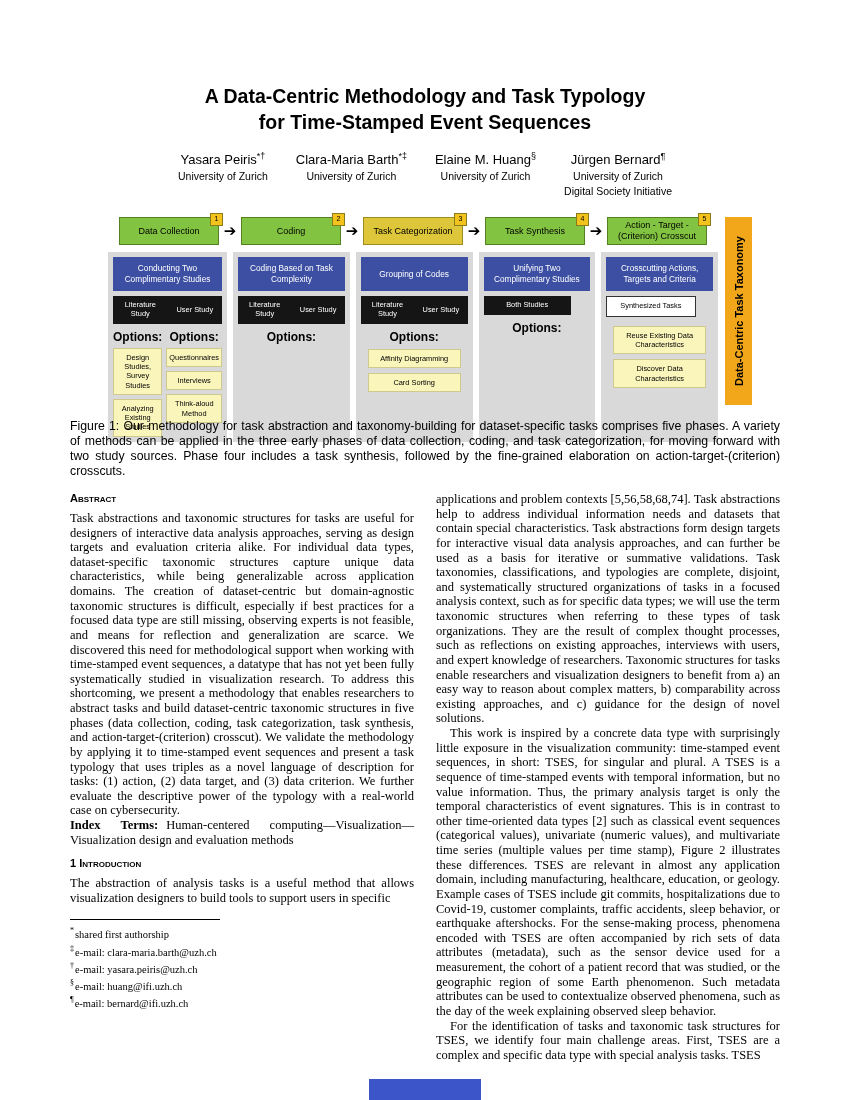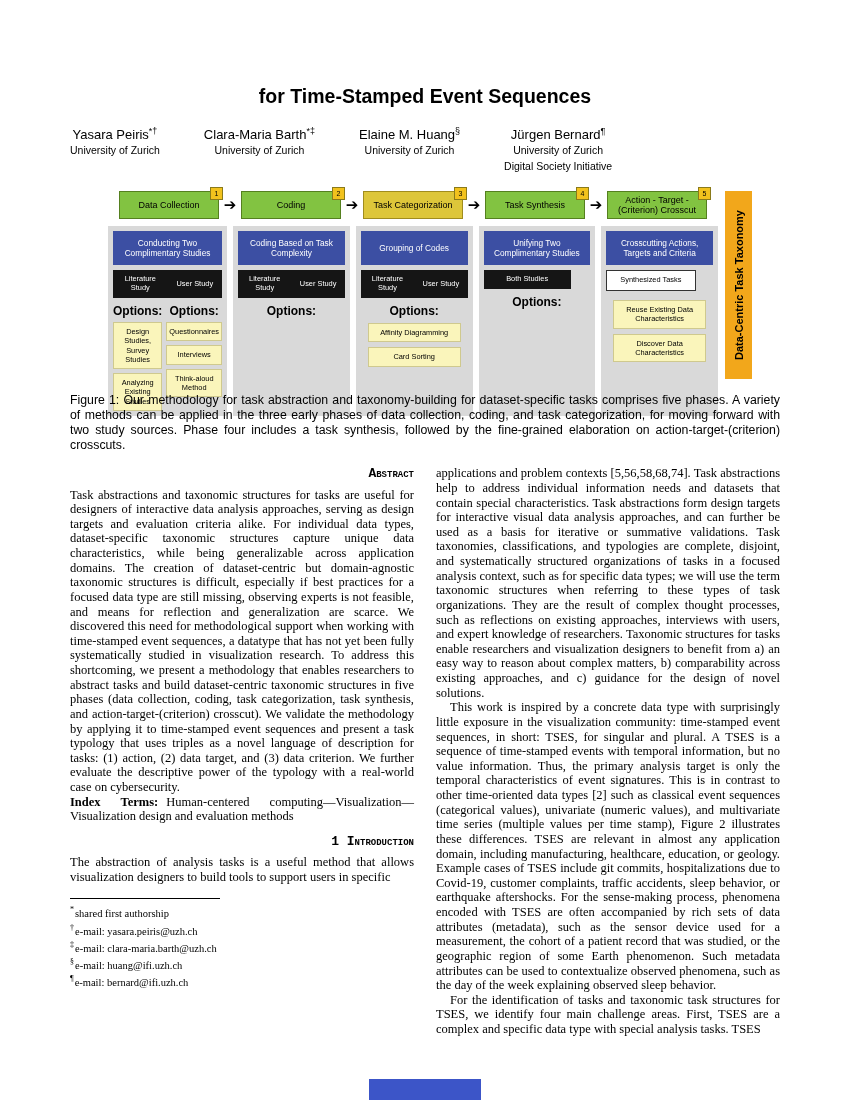--- a/index.html
+++ b/index.html
@@ -2,21 +2,21 @@
 <html style="--phase-green: #82c341; --phase-yellow: #ddc63a; --badge-yellow: #f2c21d; --panel-gray: #d9d9d9; --header-blue: #3c4fa3; --source-black: #151515; --option-yellow: #faf5bb; --taxonomy-orange: #f2a71b; --footer-blue: #3c55c8;"><head>
 <meta charset="utf-8">
 <style>
   html,body{margin:0;padding:0}
   body{width:850px;height:1100px;background:#ffffff;color:#000;position:relative;overflow:hidden;
        font-family:"Liberation Serif",serif}
   .page{box-sizing:border-box;height:100%;padding:84px 70px 0;position:relative}
 
   
   .title{font-family:"Liberation Sans",sans-serif;font-weight:700;font-size:19.5px;line-height:1.32;text-align:center}
-  .authors{display:flex;align-items:flex-start;gap:44px;margin-top:16px;
+  .authors{display:flex;justify-content:center;align-items:flex-start;gap:28px;margin-top:16px;
            font-family:"Liberation Sans",sans-serif;text-align:center}
   .author .name{font-size:13px}
   .author .name sup{font-size:9px}
   .author .affil{font-size:10.5px;line-height:1.3;margin-top:2px}
 
   
   .figure{display:flex;gap:7px;margin:18px 28px 0 38px;height:188px}
   .fig-main{flex:1;display:flex;flex-direction:column}
   .phase-row{display:flex;margin-bottom:7px}
   .phase-cell{flex:1;position:relative;display:flex;justify-content:center;align-items:center;padding:0 11px;box-sizing:border-box}
@@ -47,40 +47,41 @@
   .tax-bar{width:27px;background:var(--taxonomy-orange,#f2a71b);display:flex;align-items:center;justify-content:center;
            writing-mode:vertical-rl;transform:rotate(180deg);font-family:"Liberation Sans",sans-serif;
            font-weight:700;font-size:11px;color:#000;text-align:center}
 
   .fig-caption{margin:14px 0 0;font-family:"Liberation Sans",sans-serif;font-size:12.3px;line-height:1.22;
                text-align:justify;color:#000000}
 
   
   .columns{display:flex;gap:22px;margin-top:13px}
   .col{flex:1;font-size:12.5px;line-height:1.17;text-align:justify}
-  .sec-heading{font-family:Liberation Mono, monospace;font-variant:small-caps;font-weight:700;font-size:13px;
-               margin:10px 0 6px;text-align:right}
+  .sec-heading{font-family:Liberation Sans, sans-serif;font-variant:small-caps;font-weight:700;font-size:11px;
+               margin:10px 0 6px;text-align:left}
   .sec-heading.first{margin-top:0}
   p.body-par{margin:0}
   p.indent{text-indent:14px}
   .index-terms{margin-top:8px}
   .index-terms b{margin-right:8px}
   .footnotes{margin-top:14px;font-size:10.5px;line-height:1.5}
   .fn-rule{width:150px;border-top:1px solid #000;margin-bottom:5px}
   .footnote sup{font-size:8px;margin-right:1px}
 
   .footer-bar{position:absolute;left:50%;bottom:0;transform:translateX(-50%);width:112px;height:21px;
               background:var(--footer-blue,#3c55c8)}
 </style>
 </head>
 <body>
 
 <div class="page">
 
   <div class="title">
+    <div>A Data-Centric Methodology and Task Typology</div>
     <div>for Time-Stamped Event Sequences</div>
   </div>
 
   <div class="authors">
     <div class="author">
       <div class="name"><span>Yasara Peiris</span><sup>*†</sup></div>
       <div class="affil">University of Zurich</div>
     </div>
     <div class="author">
       <div class="name"><span>Clara-Maria Barth</span><sup>*‡</sup></div>
@@ -216,22 +217,22 @@
       <p class="body-par">Task abstractions and taxonomic structures for tasks are useful for designers of interactive data analysis approaches, serving as design targets and evaluation criteria alike. For individual data types, dataset-specific taxonomic structures capture unique data characteristics, while being generalizable across application domains. The creation of dataset-centric but domain-agnostic taxonomic structures is difficult, especially if best practices for a focused data type are still missing, observing experts is not feasible, and means for reflection and generalization are scarce. We discovered this need for methodological support when working with time-stamped event sequences, a datatype that has not yet been fully systematically studied in visualization research. To address this shortcoming, we present a methodology that enables researchers to abstract tasks and build dataset-centric taxonomic structures in five phases (data collection, coding, task categorization, task synthesis, and action-target-(criterion) crosscut). We validate the methodology by applying it to time-stamped event sequences and present a task typology that uses triples as a novel language of description for tasks: (1) action, (2) data target, and (3) data criterion. We further evaluate the descriptive power of the typology with a real-world case on cybersecurity.</p>
       <p class="body-par index-terms">
         <b>Index Terms:</b><span>Human-centered computing—Visualization—Visualization design and evaluation methods</span>
       </p>
       <h2 class="sec-heading">1  Introduction</h2>
       <p class="body-par">The abstraction of analysis tasks is a useful method that allows visualization designers to build tools to support users in specific</p>
 
       <div class="footnotes">
         <div class="fn-rule"></div>
         <div class="footnote"><sup>*</sup><span>shared first authorship</span></div>
+        <div class="footnote"><sup>‡</sup><span>e-mail: clara-maria.barth@uzh.ch</span></div>
         <div class="footnote"><sup>†</sup><span>e-mail: yasara.peiris@uzh.ch</span></div>
-        <div class="footnote"><sup>‡</sup><span>e-mail: clara-maria.barth@uzh.ch</span></div>
         <div class="footnote"><sup>§</sup><span>e-mail: huang@ifi.uzh.ch</span></div>
         <div class="footnote"><sup>¶</sup><span>e-mail: bernard@ifi.uzh.ch</span></div>
       </div>
     </div>
 
     <div class="col">
       <p class="body-par">applications and problem contexts [5,56,58,68,74]. Task abstractions help to address individual information needs and datasets that contain special characteristics. Task abstractions form design targets for interactive visual data analysis approaches, and can further be used as a basis for iterative or summative validations. Task taxonomies, classifications, and typologies are complete, disjoint, and systematically structured organizations of tasks in a focused analysis context, such as for specific data types; we will use the term taxonomic structures when referring to these types of task organizations. They are the result of complex thought processes, such as reflections on existing approaches, interviews with users, and expert knowledge of researchers. Taxonomic structures for tasks enable researchers and visualization designers to benefit from a) an easy way to reason about complex matters, b) comparability across existing approaches, and c) guidance for the design of novel solutions.</p>
       <p class="body-par indent">This work is inspired by a concrete data type with surprisingly little exposure in the visualization community: time-stamped event sequences, in short: TSES, for singular and plural. A TSES is a sequence of time-stamped events with temporal information, but no value information. Thus, the primary analysis target is only the temporal characteristics of event signatures. This is in contrast to other time-oriented data types [2] such as classical event sequences (categorical values), univariate (numeric values), and multivariate time series (multiple values per time stamp), Figure 2 illustrates these differences. TSES are relevant in almost any application domain, including manufacturing, healthcare, education, or geology. Example cases of TSES include git commits, hospitalizations due to Covid-19, customer complaints, traffic accidents, sleep behavior, or earthquake aftershocks. For the sense-making process, phenomena encoded with TSES are often accompanied by rich sets of data attributes (metadata), such as the sensor device used for a measurement, the cohort of a patient record that was studied, or the geographic region of some Earth phenomenon. Such metadata attributes can be used to contextualize observed phenomena, such as the day of the week explaining observed sleep behavior.</p>
       <p class="body-par indent">For the identification of tasks and taxonomic task structures for TSES, we identify four main challenge areas. First, TSES are a complex and specific data type with special analysis tasks. TSES</p>
     </div>

